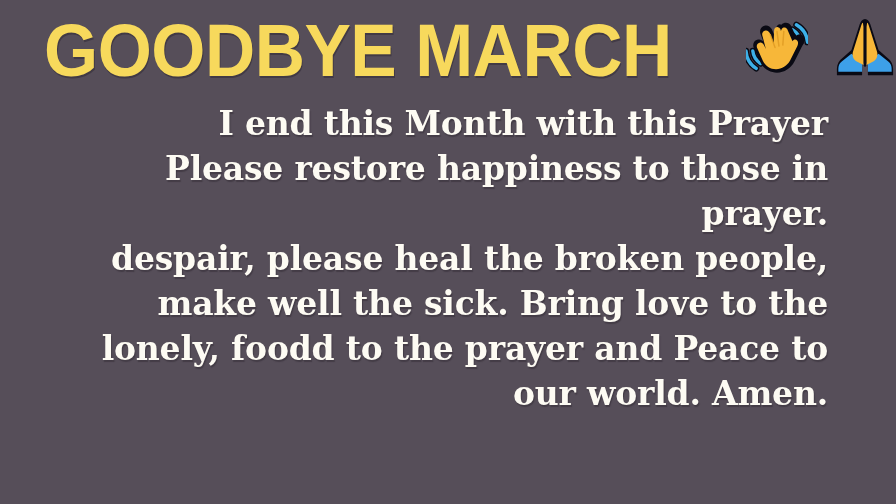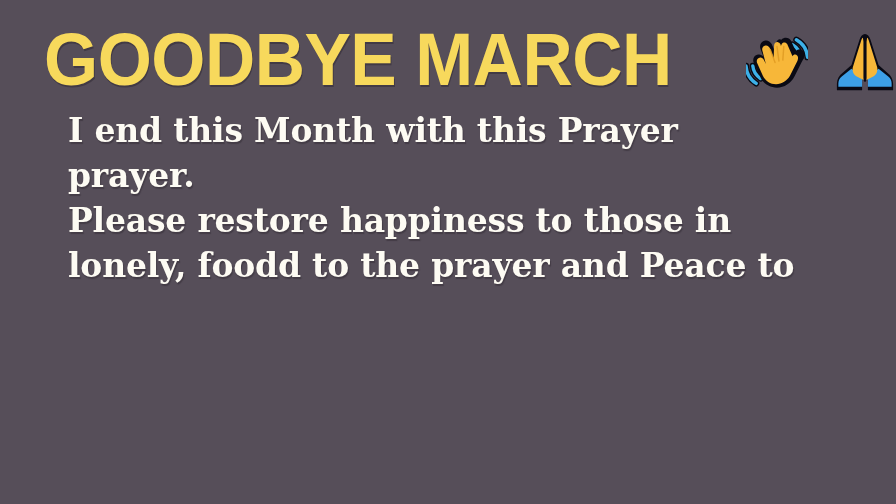--- a/index.html
+++ b/index.html
@@ -23,21 +23,21 @@
   }
 
   
   #headline {
     position: absolute;
     left: 44px;
     top: 14px;
     right: 20px;
     height: 92px;
     display: flex;
-    align-items: center;
+    align-items: flex-start;
     gap: 20px;
     white-space: nowrap;
   }
 
   #headline-text {
     font-family: "Liberation Sans Narrow", "Liberation Sans", sans-serif;
     font-weight: bold;
     font-size: 74px;
     line-height: 1;
     letter-spacing: -0.5px;
@@ -59,23 +59,23 @@
   .title-emoji svg { display: block; width: 100%; height: 100%; }
 
   #emoji-wave { margin-left: 14px; }
   #emoji-pray { margin-left: 6px; }
 
   
   #body-block {
     position: absolute;
     left: 50%;
     transform: translateX(-50%);
-    top: 108px;
+    top: 101px;
     width: 760px;
-    text-align: left;
+    text-align: right;
   }
 
   .body-line {
     font-family: "DejaVu Serif", "Liberation Serif", serif;
     font-weight: bold;
     font-size: 33px;
     line-height: 45px;
     color: #FDFBF3;
     letter-spacing: -0.2px;
     text-shadow: 1px 2px 1px rgba(45, 38, 47, 0.45);
@@ -150,18 +150,21 @@
         <path d="M68 14 C68 10 70 12 72 18 L89 72 C91 79 88 88 81 92
                  L67 99 L67 20 Z" fill="#F7B739"></path>
 
         <path d="M64 10 L64 100" stroke="#0A0A14" stroke-width="5" fill="none" stroke-linecap="round"></path>
       </svg>
     </span>
   </div>
 
   <div id="body-block">
     <div class="body-line">I end this Month with this Prayer</div>
+    <div class="body-line">Please restore happiness to those in</div>
     <div class="body-line">prayer.</div>
-    <div class="body-line">Please restore happiness to those in</div>
+    <div class="body-line">despair, please heal the broken people,</div>
+    <div class="body-line">make well the sick. Bring love to the</div>
     <div class="body-line">lonely, foodd to the prayer and Peace to</div>
+    <div class="body-line">our world. Amen.</div>
   </div>
 
 </div>
 
 </body></html>

